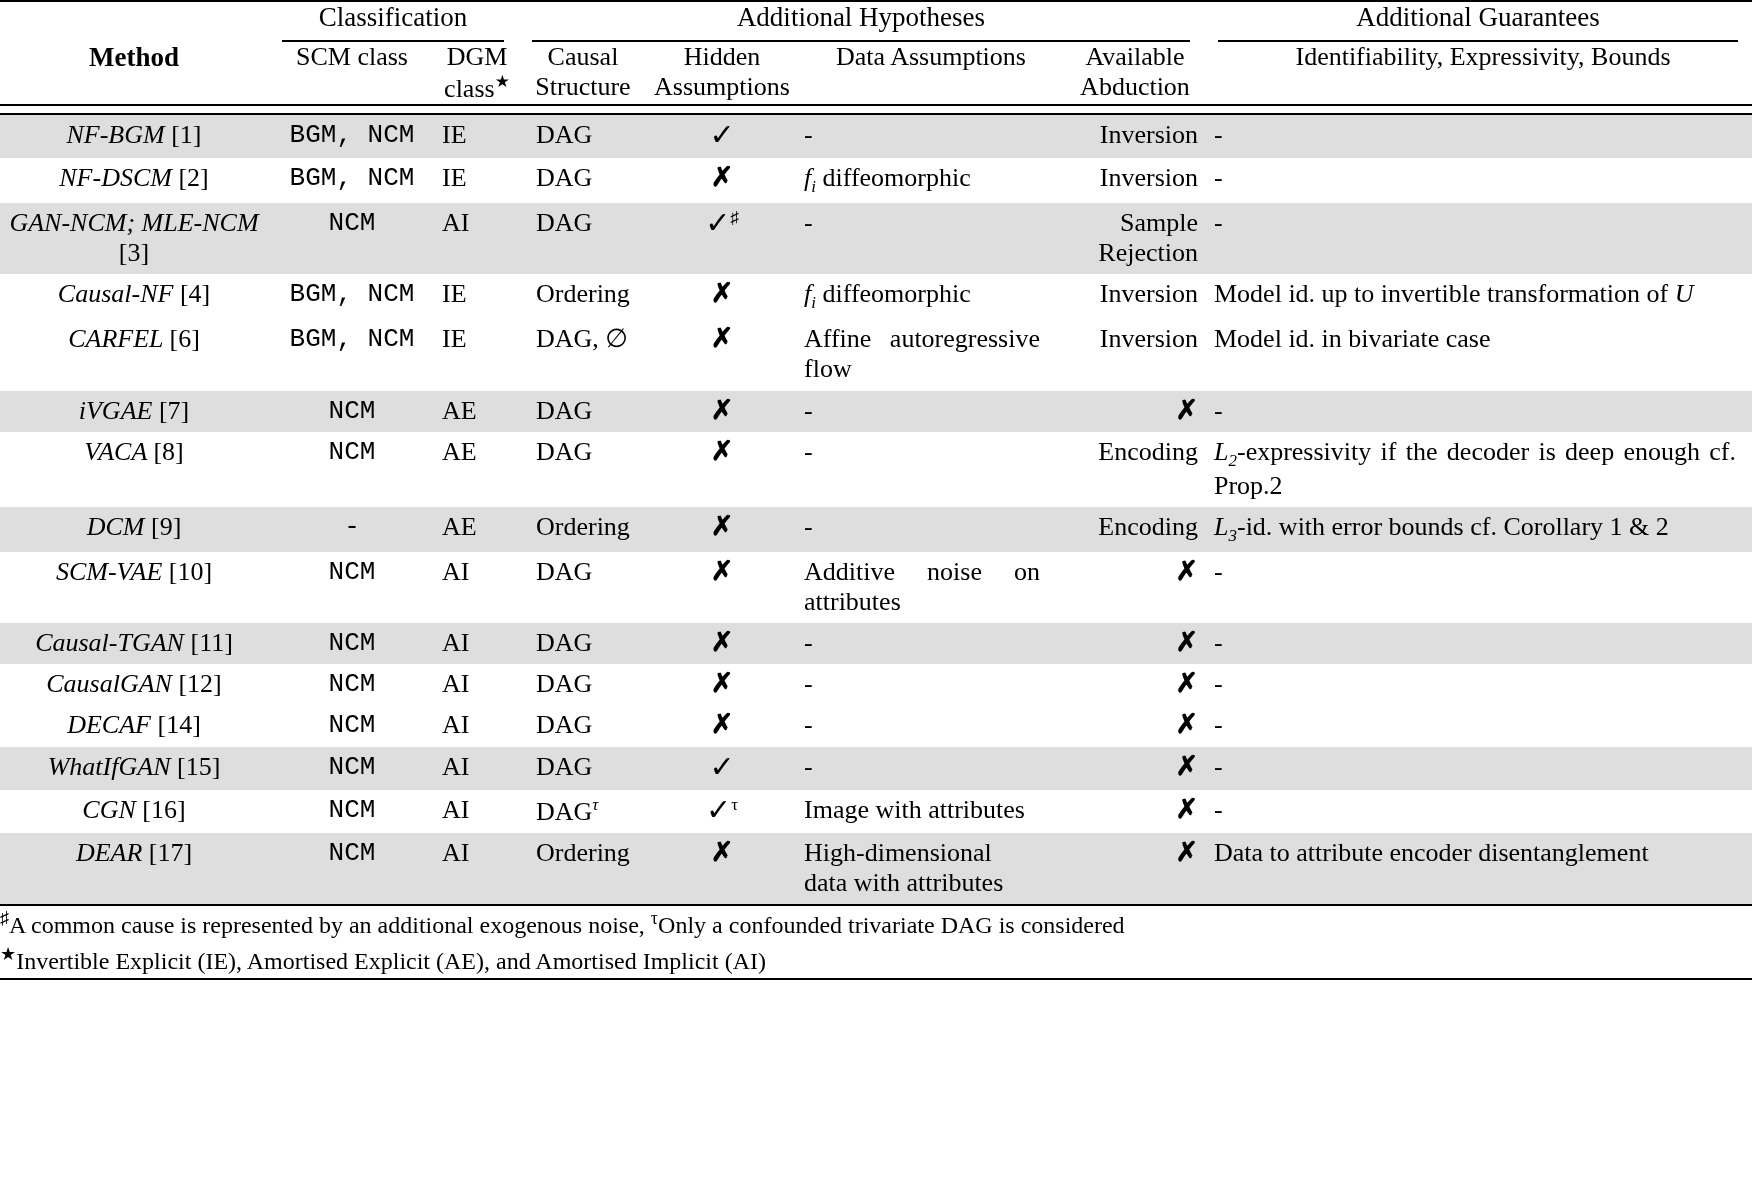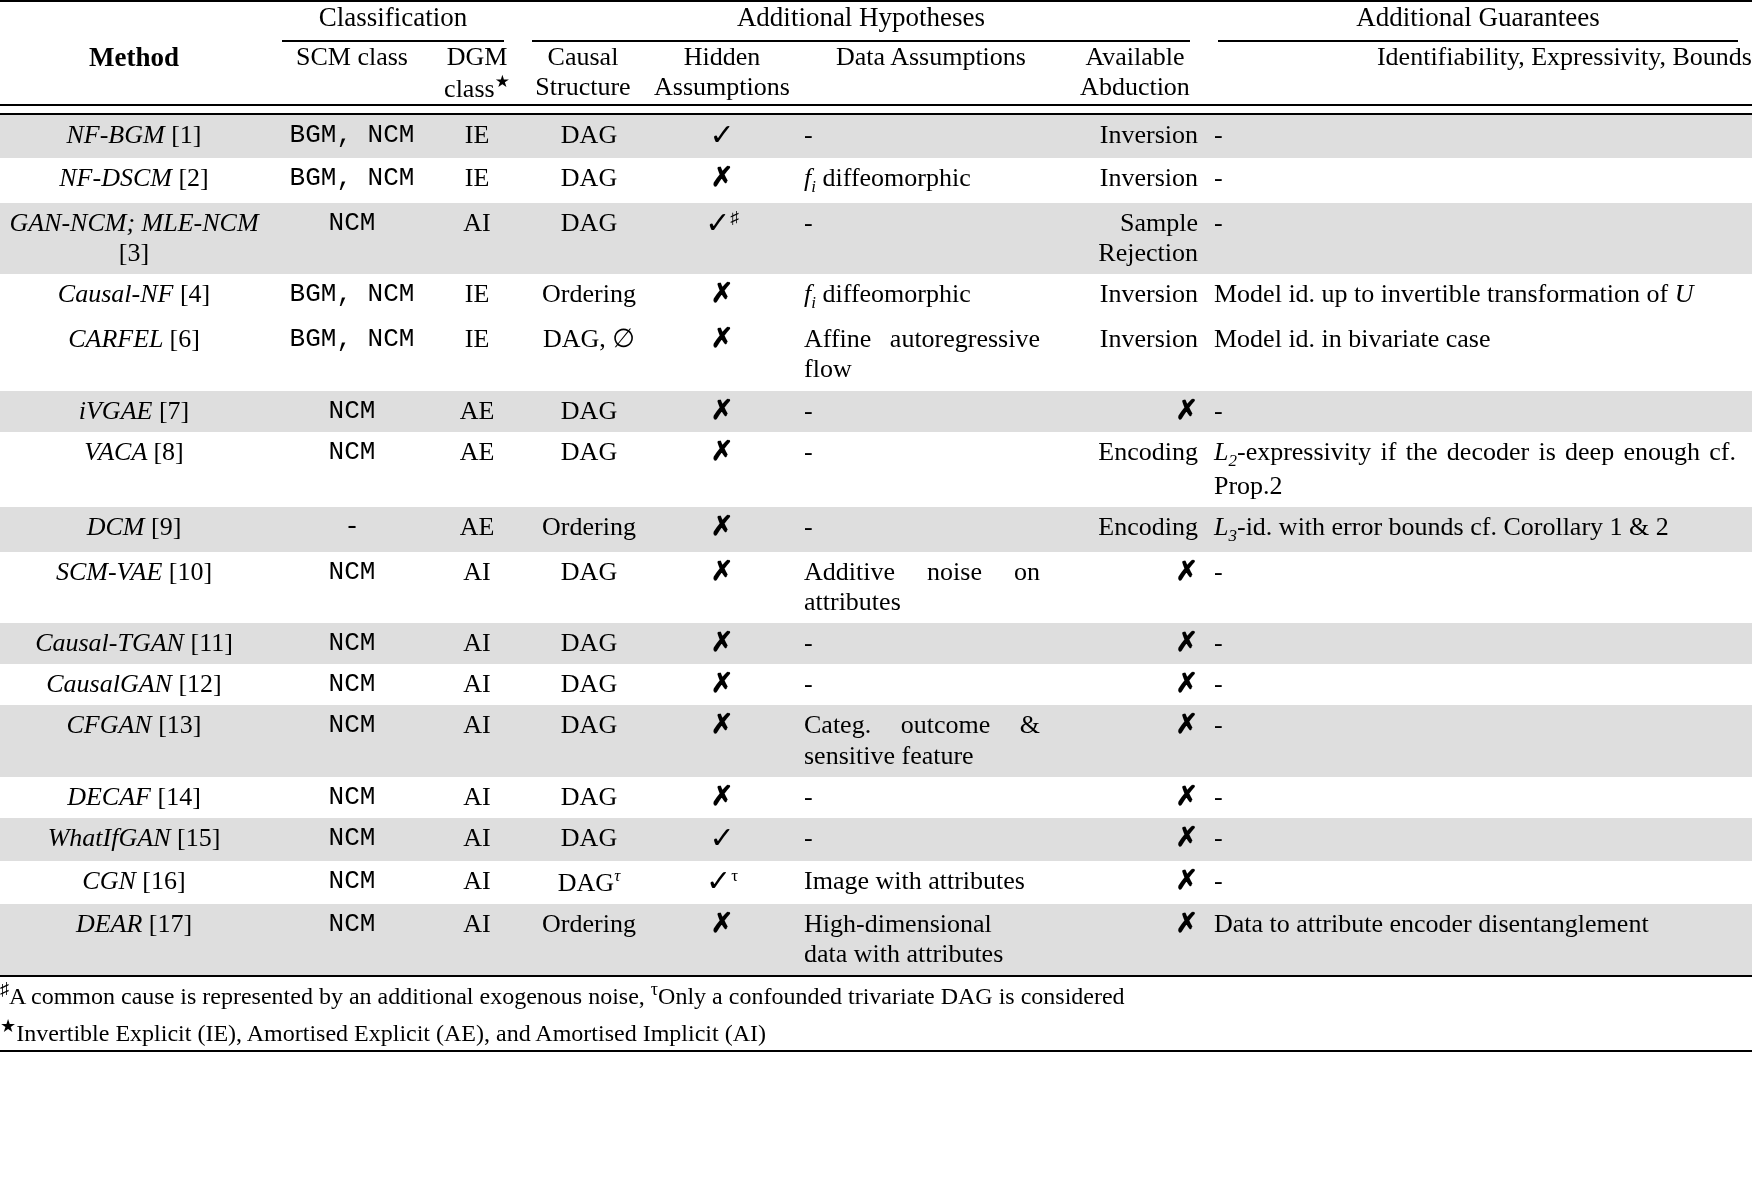--- a/index.html
+++ b/index.html
@@ -53,21 +53,21 @@
   }
   .grp-norule .grp-rule { border-top: none; }
 
   
   .sub {
     text-align: center;
     vertical-align: bottom;
     padding: 10px 6px 16px 6px;
     font-size: 26px;
   }
-  .sub.left { text-align: right; padding-left: 10px; }
+  .sub.left { text-align: center; padding-left: 10px; }
   .sub.method-head {
     font-weight: bold;
     font-size: 27px;
     text-align: center;
   }
 
   
   .toprule td { border-top: 2.4px solid #000; height: 0; padding: 0; }
 
   tr.rule-double td {
@@ -89,22 +89,22 @@
   tr.body-row td {
     padding: 5px 6px 6px 6px;
     font-size: 26px;
     line-height: 1.16;
   }
   tr.shade td { background: #dedede; }
 
   .c-method   { text-align: center; font-style: italic; }
   .c-method .refnum { font-style: normal; }
   .c-scm      { text-align: center; font-family: Liberation Mono, monospace; }
-  .c-dgm      { text-align: center; margin-top: 44px; }
-  .c-struct   { text-align: center; padding-left: 18px !important; }
+  .c-dgm      { text-align: left; margin-top: 44px; }
+  .c-struct   { text-align: left; padding-left: 18px !important; }
   .c-conf     { text-align: center; }
   .c-data     { text-align: left; text-align: justify; padding-left: 8px !important; padding-right: 26px !important; }
   .c-abd      { text-align: right; }
   .c-guar     { text-align: left; text-align: justify; padding-left: 10px !important; padding-right: 16px !important; }
 
   .c-data.nojust, .c-guar.nojust { text-align: left; }
 
   .mark { font-size: 27px; font-weight: bold; line-height: 1; }
   .mark-check { font-weight: normal; font-size: 30px; }
   sup.sym { font-size: 17px; vertical-align: super; font-weight: normal; }
@@ -283,30 +283,20 @@
         <tr class="body-row">
           <td class="c-method">CausalGAN <span class="refnum">[12]</span></td>
           <td class="c-scm">NCM</td>
           <td class="c-dgm">AI</td>
           <td class="c-struct">DAG</td>
           <td class="c-conf"><span class="mark">✗</span></td>
           <td class="c-data nojust">-</td>
           <td class="c-abd"><span class="mark">✗</span></td>
           <td class="c-guar nojust">-</td>
         </tr>
-        <tr class="body-row shade">
-          <td class="c-method">CFGAN <span class="refnum">[13]</span></td>
-          <td class="c-scm">NCM</td>
-          <td class="c-dgm">AI</td>
-          <td class="c-struct">DAG</td>
-          <td class="c-conf"><span class="mark">✗</span></td>
-          <td class="c-data">Categ. outcome &amp; sensitive feature</td>
-          <td class="c-abd"><span class="mark">✗</span></td>
-          <td class="c-guar nojust">-</td>
-        </tr>
         <tr class="body-row">
           <td class="c-method">DECAF <span class="refnum">[14]</span></td>
           <td class="c-scm">NCM</td>
           <td class="c-dgm">AI</td>
           <td class="c-struct">DAG</td>
           <td class="c-conf"><span class="mark">✗</span></td>
           <td class="c-data nojust">-</td>
           <td class="c-abd"><span class="mark">✗</span></td>
           <td class="c-guar nojust">-</td>
         </tr>

